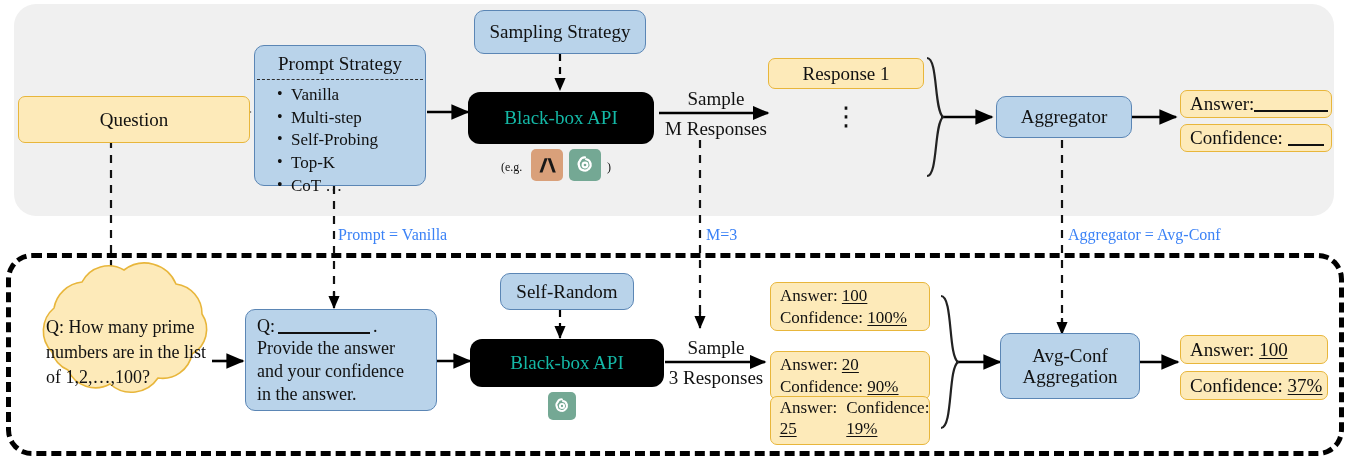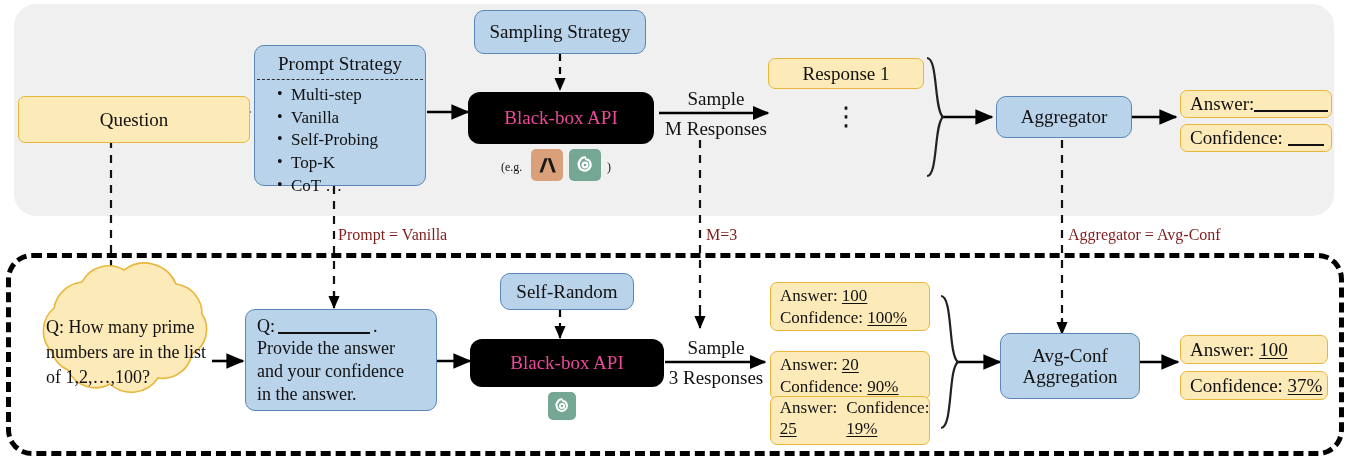--- a/index.html
+++ b/index.html
@@ -9,37 +9,37 @@
   .abs{position:absolute;box-sizing:border-box;}
 
   
   #gray-panel{left:14px;top:4px;width:1320px;height:212px;background:#f0f0f0;border-radius:22px;}
   #dashed-panel{left:6px;top:253px;width:1338px;height:203px;border:5px dashed #000;border-radius:26px;background:#fff;}
 
   
   .box{display:flex;align-items:center;justify-content:center;text-align:center;line-height:1.12;}
   .yellow{background:#fdeab9;border:1.4px solid #e8b63b;border-radius:7px;}
   .blue{background:#b9d3ea;border:1.4px solid #5b86b5;border-radius:10px;}
-  .black{background:#000;border-radius:12px;color:#ec4899;}
+  .black{background:#000;border-radius:12px;color:#14b8a6;}
 
   .lbl{font-size:19px;}
 
   
   svg.overlay{position:absolute;left:0;top:0;width:1350px;height:461px;pointer-events:none;}
 
   
   #prompt-strategy{flex-direction:column;align-items:stretch;justify-content:flex-start;padding:5px 0 0 0;}
   #prompt-strategy .ps-title{text-align:center;font-size:19px;padding:2px 0 5px;}
   #prompt-strategy .ps-rule{border-top:1.6px dashed #2b2b2b;margin:0 2px 4px;}
   #prompt-strategy ul{margin:0;padding:0 0 0 22px;list-style:none;}
   #prompt-strategy li{font-size:17px;line-height:1.33;position:relative;padding-left:14px;text-align:left;}
   #prompt-strategy li:before{content:"\2022";position:absolute;left:0;top:-1px;font-size:16px;}
 
   
-  .annot{font-size:16px;color:#7f1d1d;white-space:nowrap;}
+  .annot{font-size:16px;color:#3b82f6;white-space:nowrap;}
 
   
   .blank{display:inline-block;border-bottom:2px solid #111;vertical-align:-2px;}
   .u{text-decoration:underline;text-underline-offset:2px;}
 
   
   .logo{position:absolute;border-radius:5px;}
   #anthropic-logo{background:#d9a07a;}
   #openai-logo{background:#74a894;}
   #openai-logo-2{background:#74a894;}
@@ -131,22 +131,22 @@
   </svg>
 
   <div class="abs box yellow lbl" id="q-box" style="left:18px;top:88px;width:232px;height:47px;margin-top:8px;">
     <span>Question</span>
   </div>
 
   <div class="abs box blue" id="prompt-strategy" style="left:254px;top:45px;width:172px;height:141px;">
     <div class="ps-title">Prompt Strategy</div>
     <div class="ps-rule"></div>
     <ul>
+      <li>Vanilla</li>
       <li>Multi-step</li>
-      <li>Vanilla</li>
       <li>Self-Probing</li>
       <li>Top-K</li>
       <li>CoT …</li>
     </ul>
   </div>
 
   <div class="abs box blue lbl" id="sampling-strategy" style="left:474px;top:10px;width:172px;height:44px;">
     <span>Sampling Strategy</span>
   </div>
 

